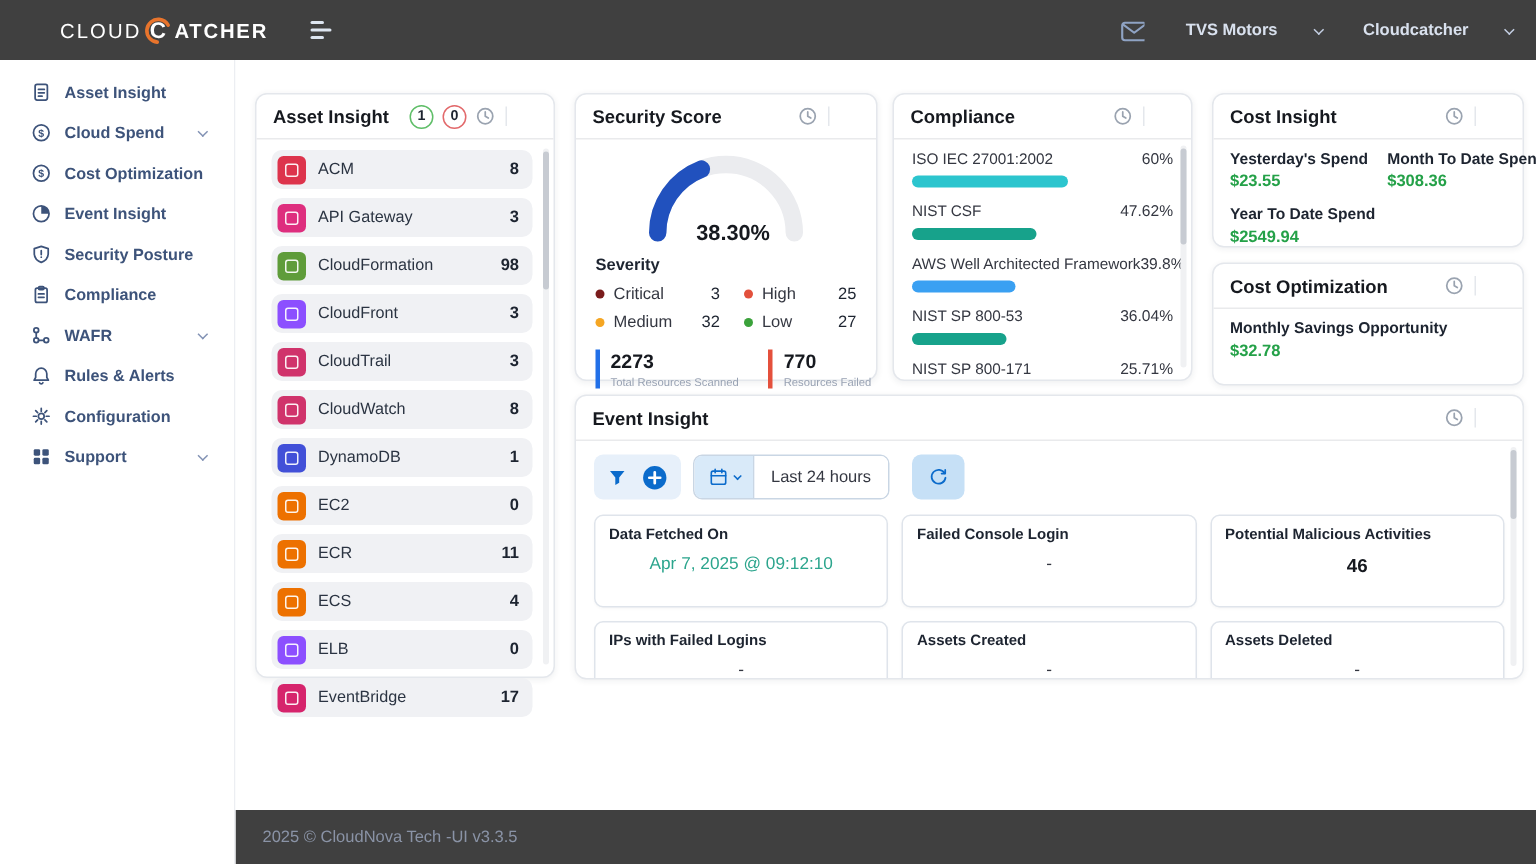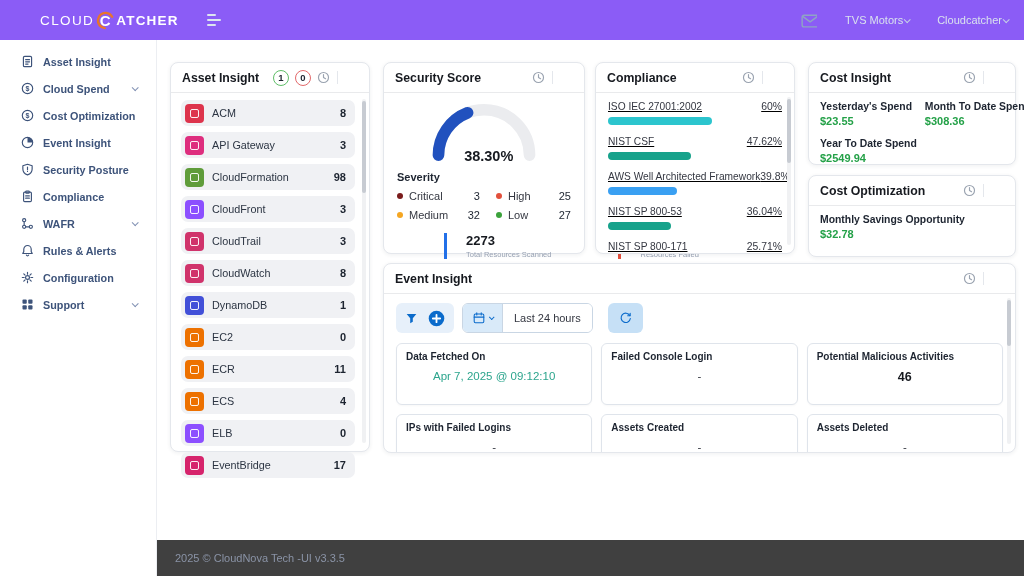--- a/index.html
+++ b/index.html
@@ -1,38 +1,38 @@
 <!DOCTYPE html>
 <html><head>
 <meta charset="utf-8">
 <style>
   * { margin:0; padding:0; box-sizing:border-box; }
   html,body { width:1024px; height:576px; overflow:hidden; background:#fff;
               font-family:"Liberation Sans", sans-serif; }
   .app { position:relative; width:1024px; height:576px; }
 
   
-  .navbar { position:absolute; top:0; left:0; width:100%; height:40px; background:#8b5cf6;
+  .navbar { position:absolute; top:0; left:0; width:100%; height:40px; background:#404040;
             display:flex; align-items:center; z-index:5; }
   .logo { margin-left:40px; display:flex; align-items:center; color:#fff; cursor:pointer; }
   .logo-cloud { font-size:13.5px; letter-spacing:1.4px; font-weight:400; }
   .logo-c { position:relative; width:21px; height:21px; display:inline-flex; align-items:center;
             justify-content:center; margin:0 0.5px; }
   .logo-c b { font-size:15px; font-weight:700; position:relative; z-index:2; }
   .logo-c svg { position:absolute; inset:0; z-index:1; }
   .logo-atcher { font-size:13.5px; font-weight:700; letter-spacing:1.2px; }
   .menu-toggle { margin-left:24px; background:none; border:none; display:flex; flex-direction:column;
                  gap:3px; cursor:pointer; padding:4px; }
   .menu-toggle i { display:block; height:2px; border-radius:1px; background:#DDE5F0; }
   .menu-toggle i:nth-child(1){ width:9px; } .menu-toggle i:nth-child(2){ width:14px; }
   .menu-toggle i:nth-child(3){ width:9px; }
   .nav-right { margin-left:auto; margin-right:16px; display:flex; align-items:center; gap:28px; }
   .mail { color:#8FA3C4; display:flex; cursor:pointer; }
-  .nav-dd { color:#D9E1EE; font-size:11px; font-weight:400; display:flex; align-items:center;
-            gap:1px; cursor:pointer; white-space:nowrap; }
+  .nav-dd { color:#D9E1EE; font-size:11px; font-weight:700; display:flex; align-items:center;
+            gap:24px; cursor:pointer; white-space:nowrap; }
   .chev { display:inline-block; width:5px; height:5px; border-right:1.4px solid #8292B4;
           border-bottom:1.4px solid #8292B4; transform:rotate(45deg) translateY(-1px); }
   .nav-dd .chev { border-color:#C5D0E4; }
 
   
   .sidebar { position:absolute; top:40px; left:0; width:157px; bottom:0; background:#fff;
              border-right:1px solid #ECEEF2; padding-top:8px; }
   .side-item { display:flex; align-items:center; gap:9px; height:27px; padding:0 10px 0 17px;
                cursor:pointer; color:#3D537A; border-left:3px solid transparent; }
   .side-item .sicon { display:flex; width:14px; justify-content:center; color:#3D537A; }
@@ -83,28 +83,28 @@
   .gauge-value { fill:none; stroke:#2151BE; stroke-width:12; stroke-linecap:round; }
   .gauge-text { position:absolute; left:54%; transform:translateX(-50%); bottom:-2px;
                 font-size:14.5px; font-weight:700; color:#16191F; white-space:nowrap; }
   .sev-label { padding:0 13px; margin-top:9px; font-size:11px; font-weight:700; color:#1D2430; }
   .sev-grid { display:grid; grid-template-columns:1.05fr .95fr; column-gap:16px; row-gap:7px;
               padding:0 13px; margin-top:7px; }
   .sev-cell { display:flex; align-items:center; gap:6px; font-size:11px; color:#343741; }
   .sev-dot { width:6px; height:6px; border-radius:50%; flex:0 0 6px; }
   .sev-val { margin-left:auto; font-weight:500; color:#1D2430; }
   .sec-stats { display:flex; gap:20px; padding:12px 13px 0; }
-  .sec-stat { border-left:3px solid; padding-left:19px;margin-left:47px; }
+  .sec-stat { border-left:3px solid; padding-left:7px; }
   .sec-stat.blue { border-color:#2270E8; } .sec-stat.red { border-color:#E4503C; }
   .sec-stat-num { font-size:13px; font-weight:700; color:#16191F; }
   .sec-stat-cap { font-size:7.5px; color:#98A2B3; margin-top:2px; white-space:nowrap; }
 
   
   .comp-row { margin:8px 12px 11px; }
-  .comp-top { display:flex; align-items:center; justify-content:space-between;text-decoration:underline; }
+  .comp-top { display:flex; align-items:center; justify-content:space-between; }
   .comp-name { font-size:10.2px; color:#343741; white-space:nowrap; }
   .comp-pct { font-size:10.4px; color:#343741; }
   .comp-bar { margin-top:5px; height:8px; border-radius:4px; }
 
   
   .cost-grid { display:grid; grid-template-columns:1fr 1.15fr; padding:8px 11px; row-gap:11px;
                column-gap:8px; }
   .metric-label { font-size:10.4px; font-weight:700; color:#1D2430; white-space:nowrap; }
   .metric-value { font-size:11px; font-weight:700; color:#24A148; margin-top:3px; }
 

